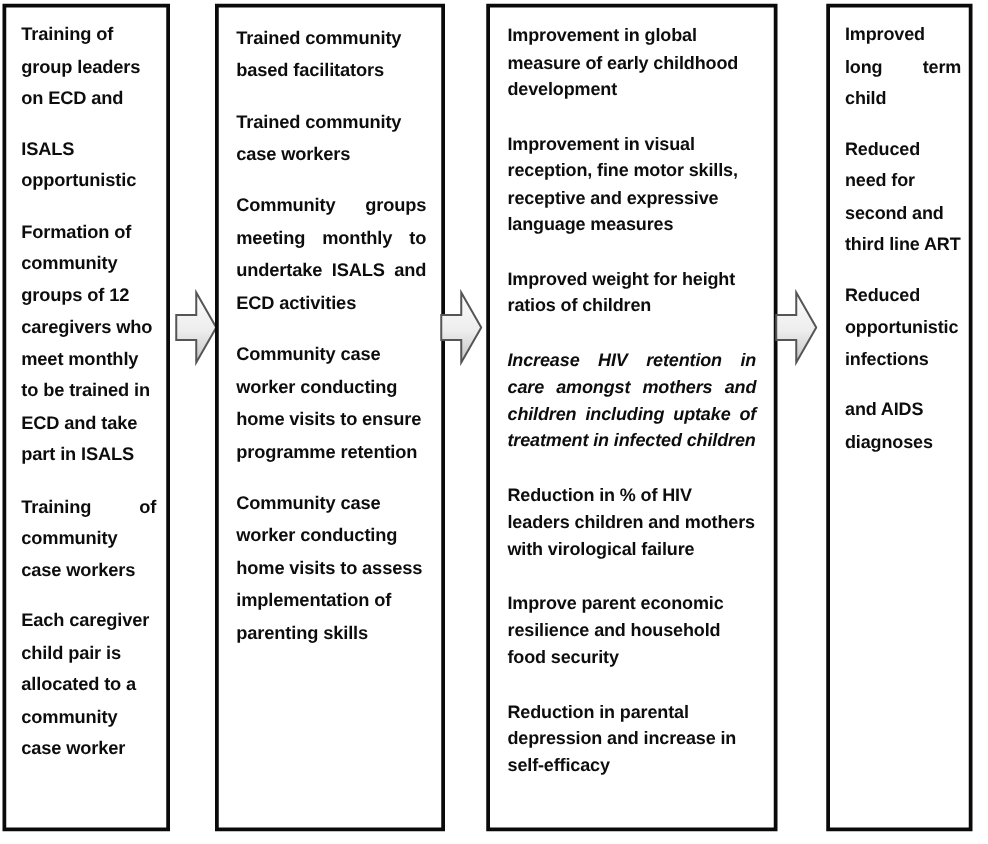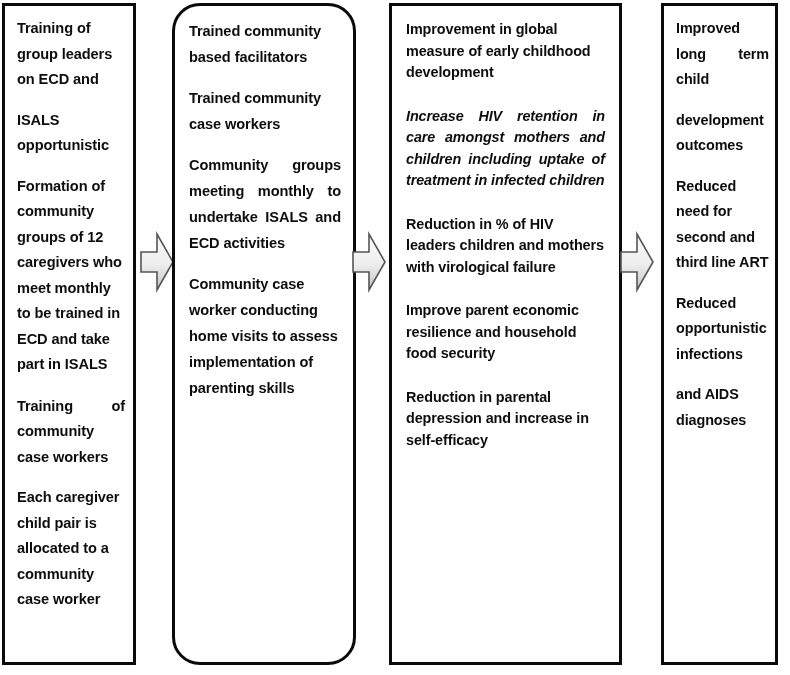--- a/index.html
+++ b/index.html
@@ -60,21 +60,21 @@
   }
   .para:last-child { margin-bottom: 0; }
 
   
   #box-1 { left: 2px; top: 3px; width: 134px; height: 662px; }
   #box-1 .box-inner { padding: 10px 8px 6px 12px; }
   #box-1 .para { font-size: 14.6px; line-height: 25.5px; }
   #box-1 .j { text-align: justify; margin-top: 16px; }
 
   
-  #box-2 { left: 172px; top: 3px; width: 184px; height: 662px; border-radius: 28px; }
+  #box-2 { left: 172px; top: 3px; width: 184px; height: 662px; }
   #box-2 .box-inner { padding: 12px 12px 6px 14px; }
   #box-2 .para { font-size: 14.6px; line-height: 26px; }
   #box-2 .j { text-align: justify; }
 
   
   #box-3 { left: 389px; top: 3px; width: 233px; height: 662px; }
   #box-3 .box-inner { padding: 13px 14px 6px 14px; }
   #box-3 .para { font-size: 14.4px; line-height: 21.5px; margin-bottom: 22px; }
   #box-3 .j { text-align: justify; font-style: italic; }
 
@@ -119,40 +119,43 @@
       </defs>
       <path d="M1,21 L17,21 L17,3 L33,31 L17,59 L17,41 L1,41 Z" fill="url(#ag1)" stroke="#555555" stroke-width="1.6" stroke-linejoin="miter"></path>
     </svg>
   </div>
 
   <div class="box" id="box-2">
     <div class="box-inner">
       <p class="para">Trained community based facilitators</p>
       <p class="para">Trained community case workers</p>
       <p class="para j">Community groups meeting monthly to undertake ISALS and ECD activities</p>
+      <p class="para">Community case worker conducting home visits to ensure programme retention</p>
       <p class="para">Community case worker conducting home visits to assess implementation of parenting skills</p>
     </div>
   </div>
 
   <div class="arrow" id="arrow-2">
     <svg viewBox="0 0 34 62" width="34" height="62" xmlns="http://www.w3.org/2000/svg">
       <defs>
         <linearGradient id="ag2" x1="0" y1="0" x2="0" y2="1">
           <stop offset="0%" stop-color="#fcfcfc"></stop>
           <stop offset="55%" stop-color="#ededed"></stop>
           <stop offset="100%" stop-color="#c4c4c4"></stop>
         </linearGradient>
       </defs>
       <path d="M1,21 L17,21 L17,3 L33,31 L17,59 L17,41 L1,41 Z" fill="url(#ag2)" stroke="#555555" stroke-width="1.6" stroke-linejoin="miter"></path>
     </svg>
   </div>
 
   <div class="box" id="box-3">
     <div class="box-inner">
       <p class="para">Improvement in global measure of early childhood development</p>
+      <p class="para">Improvement in visual reception, fine motor skills, receptive and expressive language measures</p>
+      <p class="para">Improved weight for height ratios of children</p>
       <p class="para j">Increase HIV retention in care amongst mothers and children including uptake of treatment in infected children</p>
       <p class="para">Reduction in % of HIV leaders children and mothers with virological failure</p>
       <p class="para">Improve parent economic resilience and household food security</p>
       <p class="para">Reduction in parental depression and increase in self-efficacy</p>
     </div>
   </div>
 
   <div class="arrow" id="arrow-3">
     <svg viewBox="0 0 34 62" width="34" height="62" xmlns="http://www.w3.org/2000/svg">
       <defs>
@@ -162,20 +165,19 @@
           <stop offset="100%" stop-color="#c4c4c4"></stop>
         </linearGradient>
       </defs>
       <path d="M1,21 L17,21 L17,3 L33,31 L17,59 L17,41 L1,41 Z" fill="url(#ag3)" stroke="#555555" stroke-width="1.6" stroke-linejoin="miter"></path>
     </svg>
   </div>
 
   <div class="box" id="box-4">
     <div class="box-inner">
       <p class="para j">Improved long  term child</p>
-      <p class="para">development outcomes</p>
       <p class="para">Reduced need for second and third line ART</p>
       <p class="para">Reduced opportunistic infections</p>
       <p class="para">and AIDS diagnoses</p>
     </div>
   </div>
 
 </div>
 
 </body></html>

